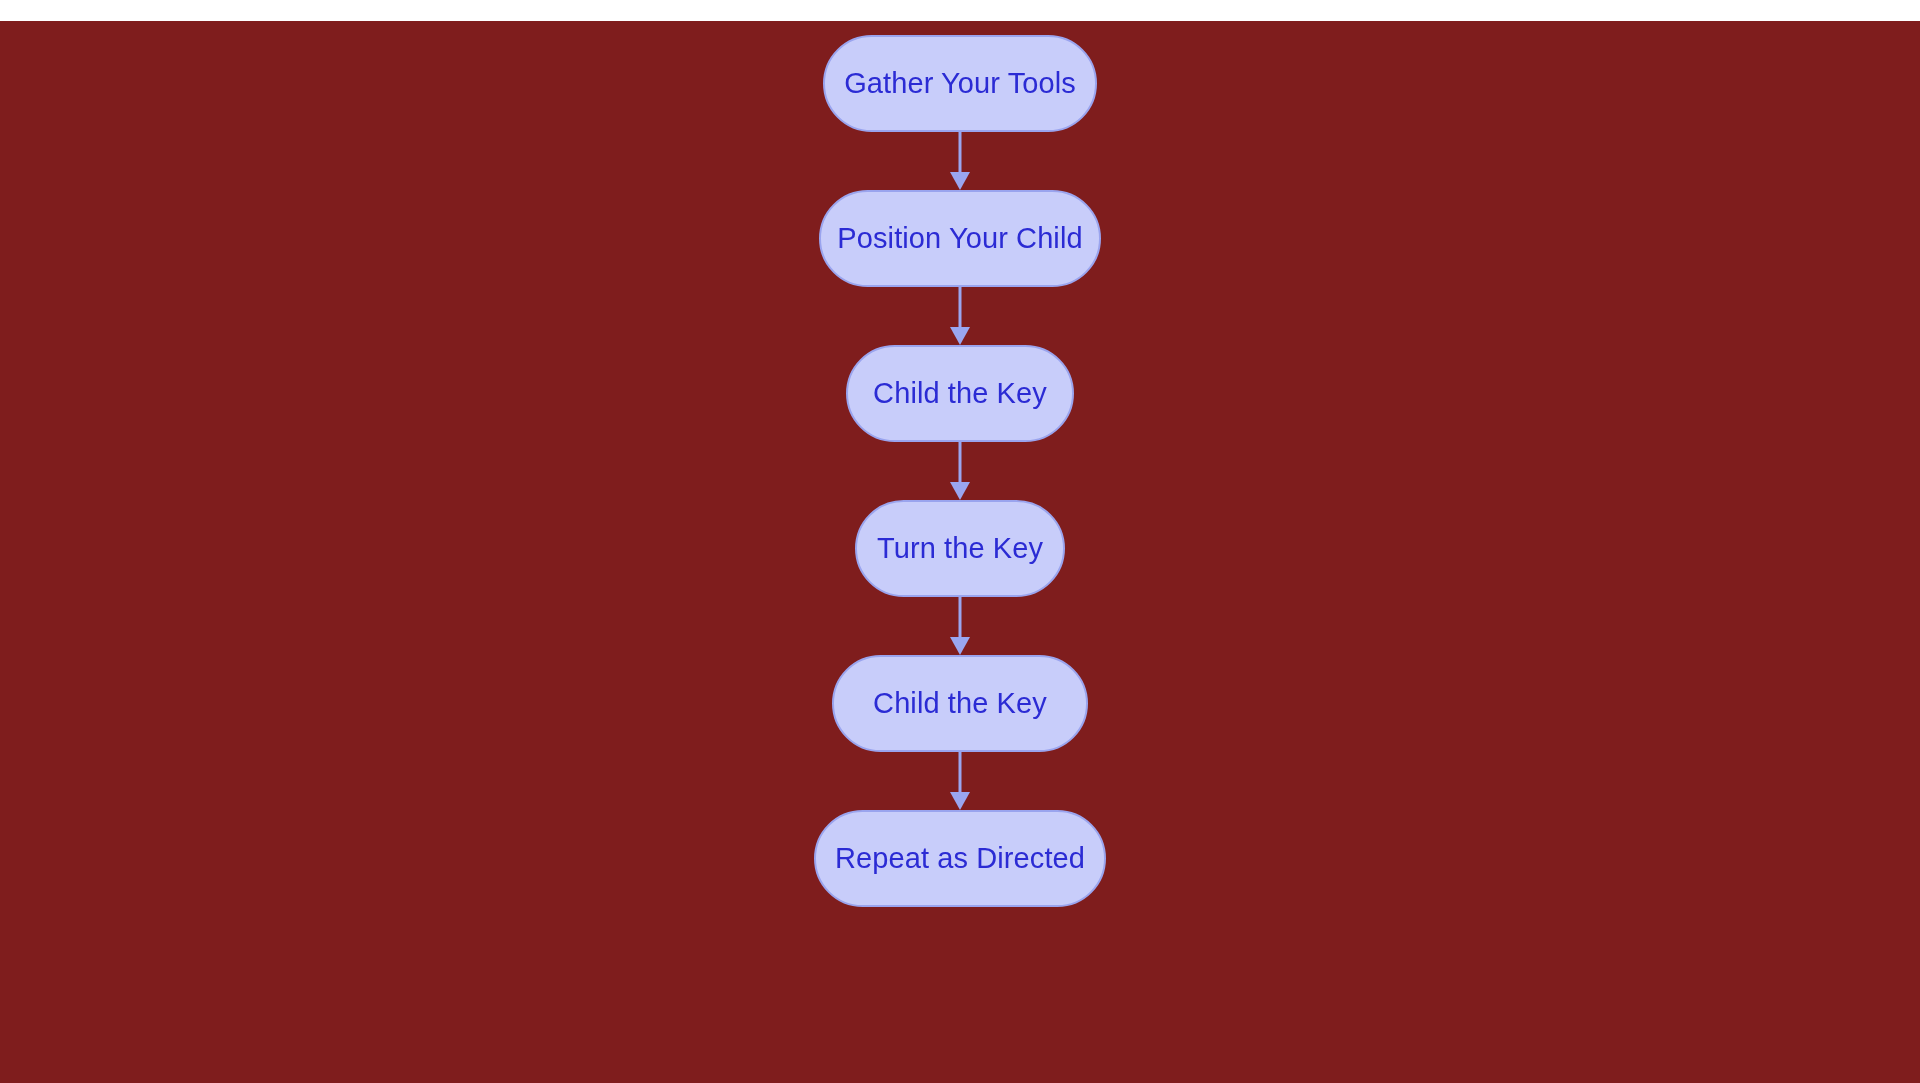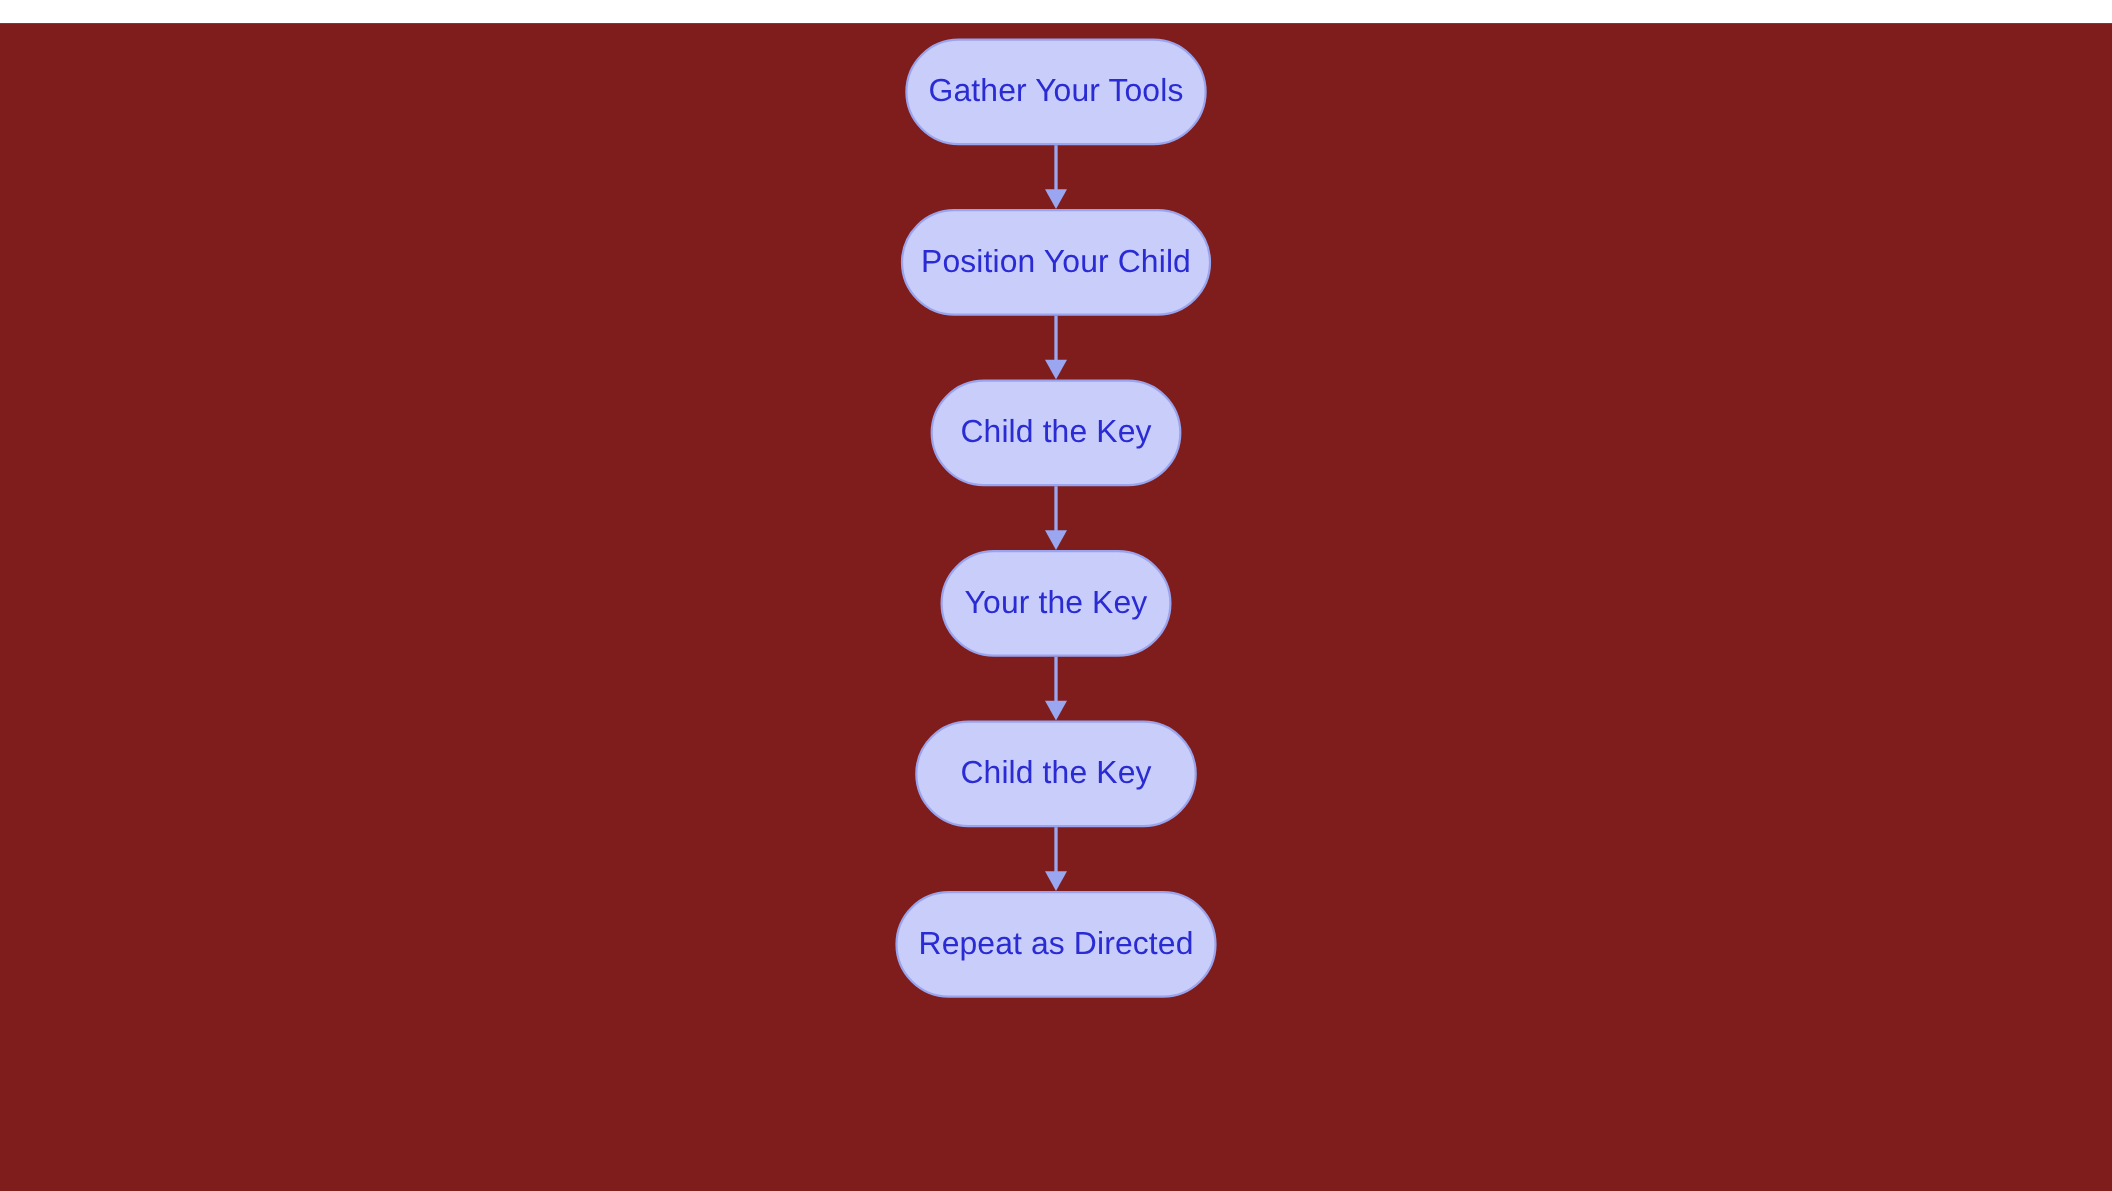--- a/index.html
+++ b/index.html
@@ -123,21 +123,21 @@
     <div class="node n2">
       <span class="node-label">Child the Key</span>
     </div>
 
     <div class="connector">
       <div class="stem"></div>
       <div class="head"></div>
     </div>
 
     <div class="node n3">
-      <span class="node-label">Your the Key</span>
+      <span class="node-label">Turn the Key</span>
     </div>
 
     <div class="connector">
       <div class="stem"></div>
       <div class="head"></div>
     </div>
 
     <div class="node n4">
       <span class="node-label">Child the Key</span>
     </div>

